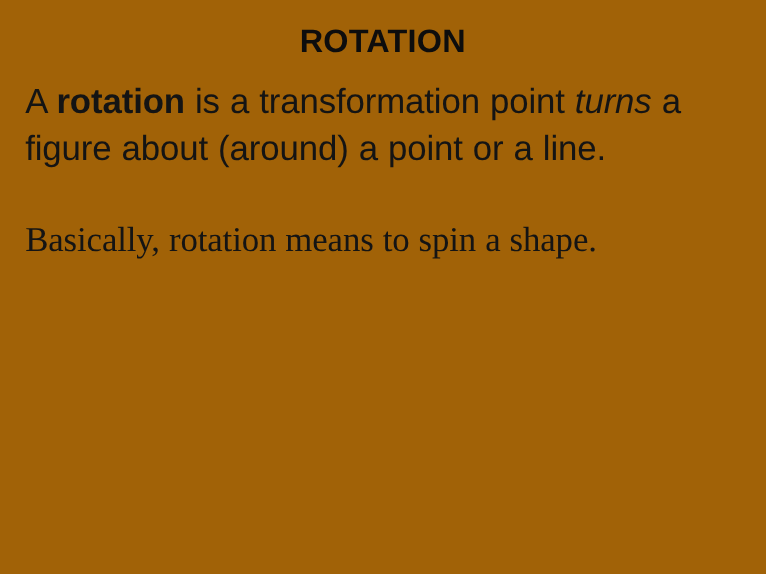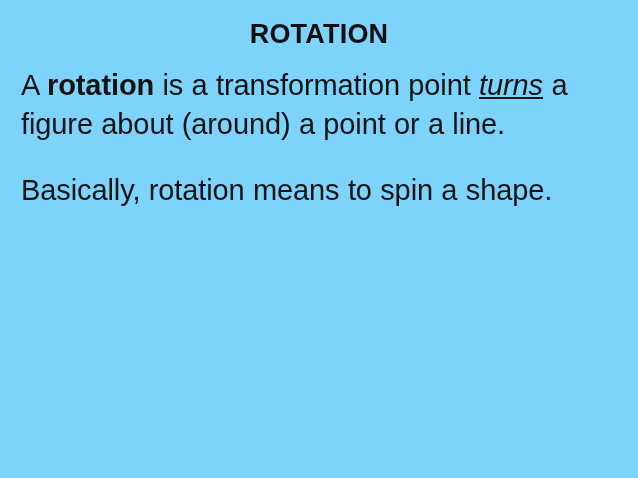--- a/index.html
+++ b/index.html
@@ -13,21 +13,21 @@
     overflow: hidden;
     font-family: "Liberation Sans", "DejaVu Sans", sans-serif;
     color: #111111;
     -webkit-font-smoothing: antialiased;
   }
 
   .slide {
     position: relative;
     width: 638px;
     height: 478px;
-    background: #7dd3fc;
+    background: #a16207;
     box-sizing: border-box;
   }
 
   .slide-title {
     position: absolute;
     left: 0;
     top: 20px;
     width: 638px;
     text-align: center;
     font-size: 27px;
@@ -48,30 +48,30 @@
     font-size: 29px;
     line-height: 39px;
     font-weight: 400;
     color: #141414;
     margin: 0 0 0 0;
     letter-spacing: -0.1px;
     word-spacing: 0.4px;
   }
 
   .para + .para {
-    margin-top: 27px;
+    margin-top: 37px;
+    font-family: Liberation Serif, serif;
   }
 
   .para b {
     font-weight: 700;
   }
 
   .para i {
     font-style: italic;
-    text-decoration: underline;
   }
 </style>
 </head>
 <body>
 
 <div class="slide">
 
   <div class="slide-title">ROTATION</div>
 
   <div class="body-block">

